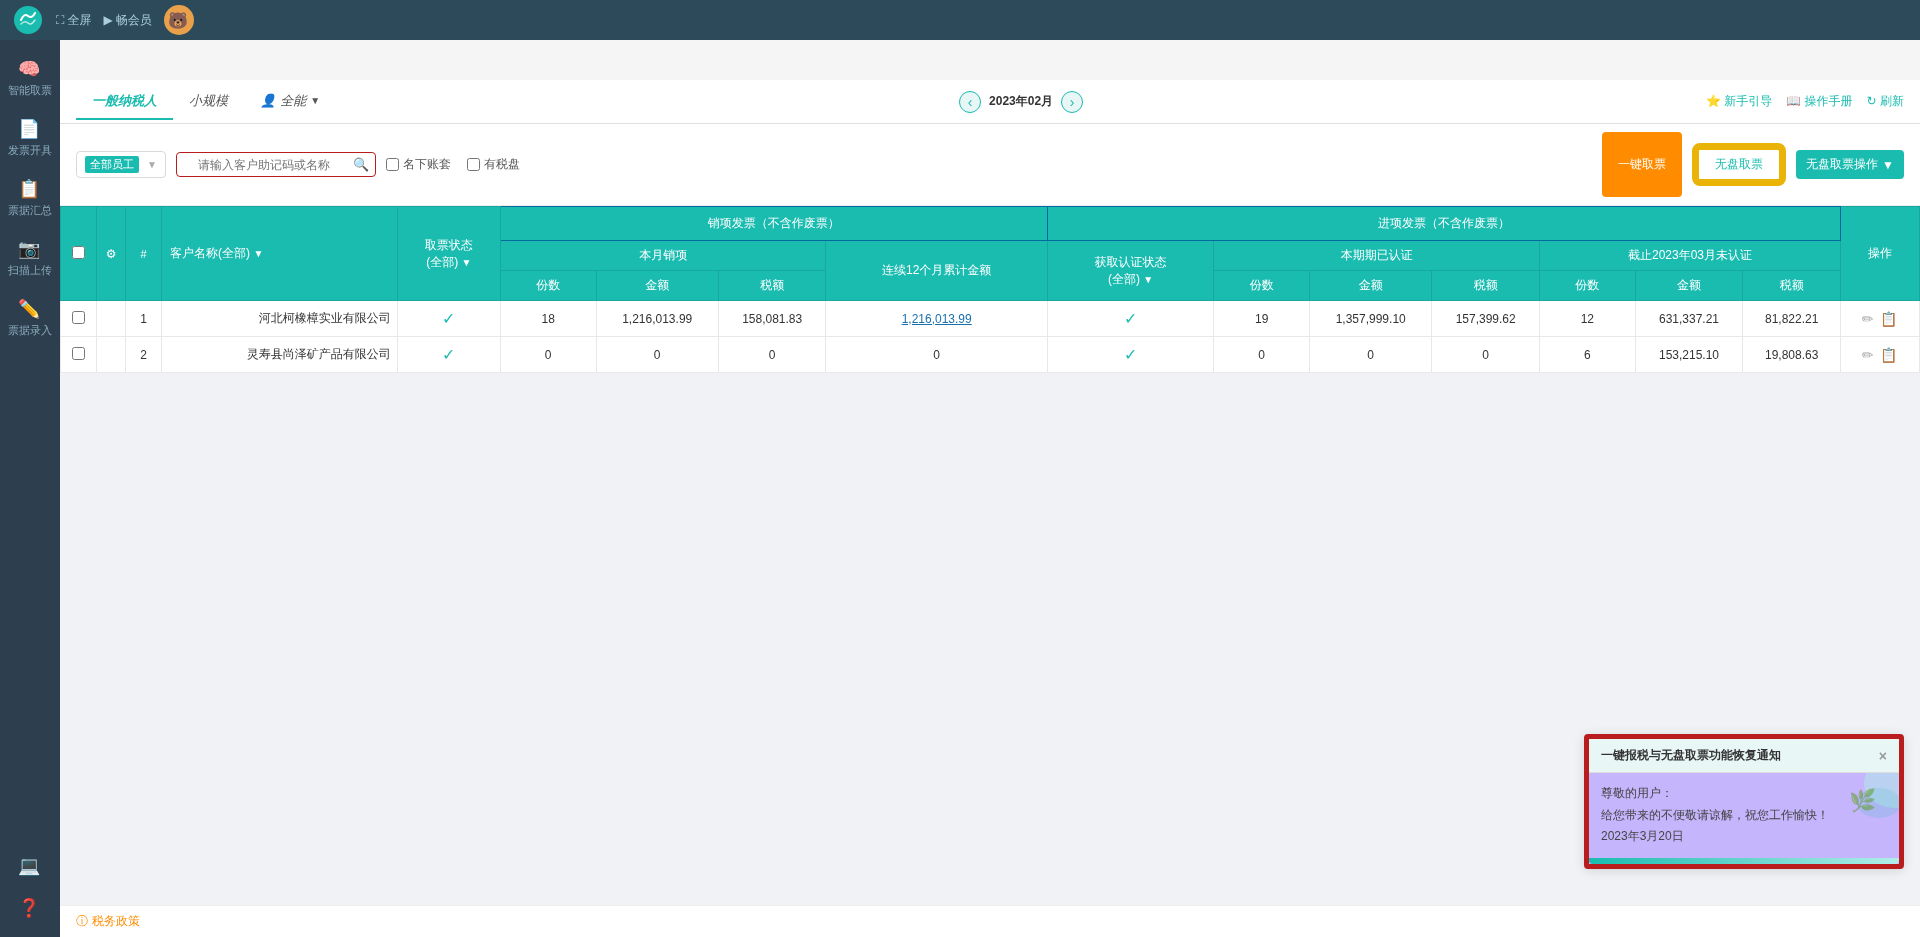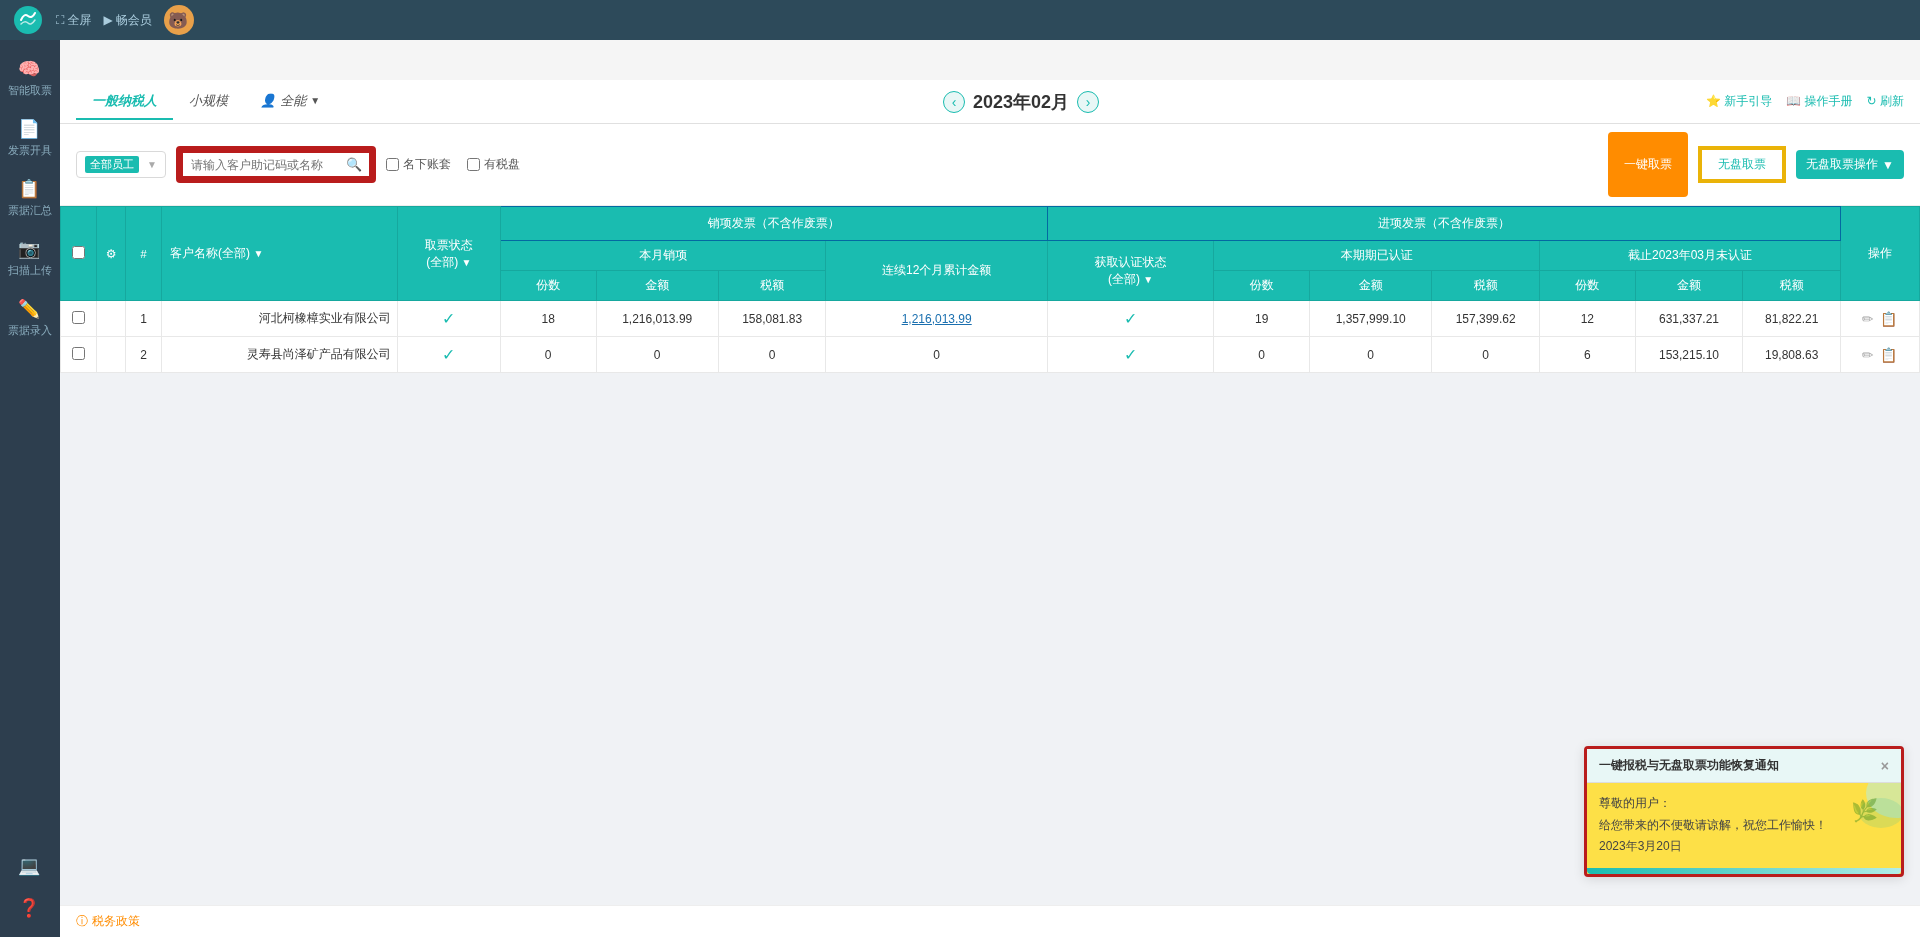--- a/index.html
+++ b/index.html
@@ -117,21 +117,21 @@
       color: #1abcb0;
       border-bottom: 2px solid #1abcb0;
       font-weight: bold;
     }
     .tab-spacer { flex: 1; }
     .tab-nav {
       display: flex; align-items: center; gap: 8px;
       color: #555; font-size: 13px;
     }
     .tab-nav .period {
-      font-size: 18px; font-weight: bold; color: #333;
+      font-size: 12px; font-weight: bold; color: #333;
     }
     .tab-nav .nav-btn {
       width: 22px; height: 22px; border-radius: 50%;
       background: #e8f7f6; color: #1abcb0;
       display: flex; align-items: center; justify-content: center;
       cursor: pointer; font-size: 14px;
       border: 1px solid #1abcb0;
     }
     .tab-right-actions {
       display: flex; align-items: center; gap: 14px;
@@ -153,41 +153,41 @@
       border: 1px solid #d9d9d9; border-radius: 4px;
       padding: 4px 8px; background: #fff; cursor: pointer;
       font-size: 12px; color: #333;
     }
     .employee-select .badge {
       background: #1abcb0; color: #fff;
       font-size: 11px; padding: 1px 5px; border-radius: 2px;
     }
     .search-box {
       display: flex; align-items: center;
-      border: 7px solid #b91c1c; border-radius: 4px;
-      padding: 4px 8px; background: #fff;
+      border: 1px solid #b91c1c; border-radius: 4px;
+      padding: 4px 21px; background: #fff;
       width: 200px;
     }
     .search-box input {
       border: none; outline: none; font-size: 12px; width: 160px; background: transparent;
     }
     .search-box .search-icon { color: #aaa; cursor: pointer; }
     .checkbox-group {
       display: flex; align-items: center; gap: 16px; color: #555; font-size: 12px;
     }
     .checkbox-group label { display: flex; align-items: center; gap: 4px; cursor: pointer; }
     .checkbox-group input[type=checkbox] { accent-color: #1abcb0; }
     .toolbar-spacer { flex: 1; }
     .btn-primary {
       background: #ff8c00; color: #fff; border: none;
       padding: 24px 16px; border-radius: 4px; cursor: pointer; font-size: 12px;
     }
     .btn-default {
-      background: #fff; color: #1abcb0; border: 4px solid #eab308;
-      padding: 6px 16px; border-radius: 0; cursor: pointer; font-size: 12px;
+      background: #fff; color: #1abcb0; border: 7px solid #eab308;
+      padding: 6px 16px; border-radius: 8px; cursor: pointer; font-size: 12px;
     }
     .btn-more {
       background: #1abcb0; color: #fff; border: none;
       padding: 6px 10px; border-radius: 4px; cursor: pointer; font-size: 12px;
       display: flex; align-items: center; gap: 4px;
     }
 
     
     .table-wrap {
       background: #fff;
@@ -236,24 +236,24 @@
     .check-cell { width: 36px; }
     .num-cell { width: 36px; }
     .teal-check { color: #1abcb0; font-size: 16px; }
     .link-val { color: #1a6faf; text-decoration: underline; cursor: pointer; }
     .action-btn { color: #aaa; cursor: pointer; font-size: 14px; margin: 0 2px; }
 
     
     .notification-popup {
       position: fixed;
       right: 16px;
-      bottom: 60px;
+      bottom: 68px;
       width: 320px;
-      background: #fde047;
-      border: 3px solid #b91c1c;
+      background: #c4b5fd;
+      border: 5px solid #b91c1c;
       border-radius: 4px;
       box-shadow: 0 2px 12px rgba(0,0,0,0.12);
       z-index: 200;
       font-size: 12px;
     }
     .notification-header {
       background: #e8f7f6;
       padding: 8px 12px;
       display: flex; align-items: center; justify-content: space-between;
       font-size: 12px; color: #333; font-weight: bold;

